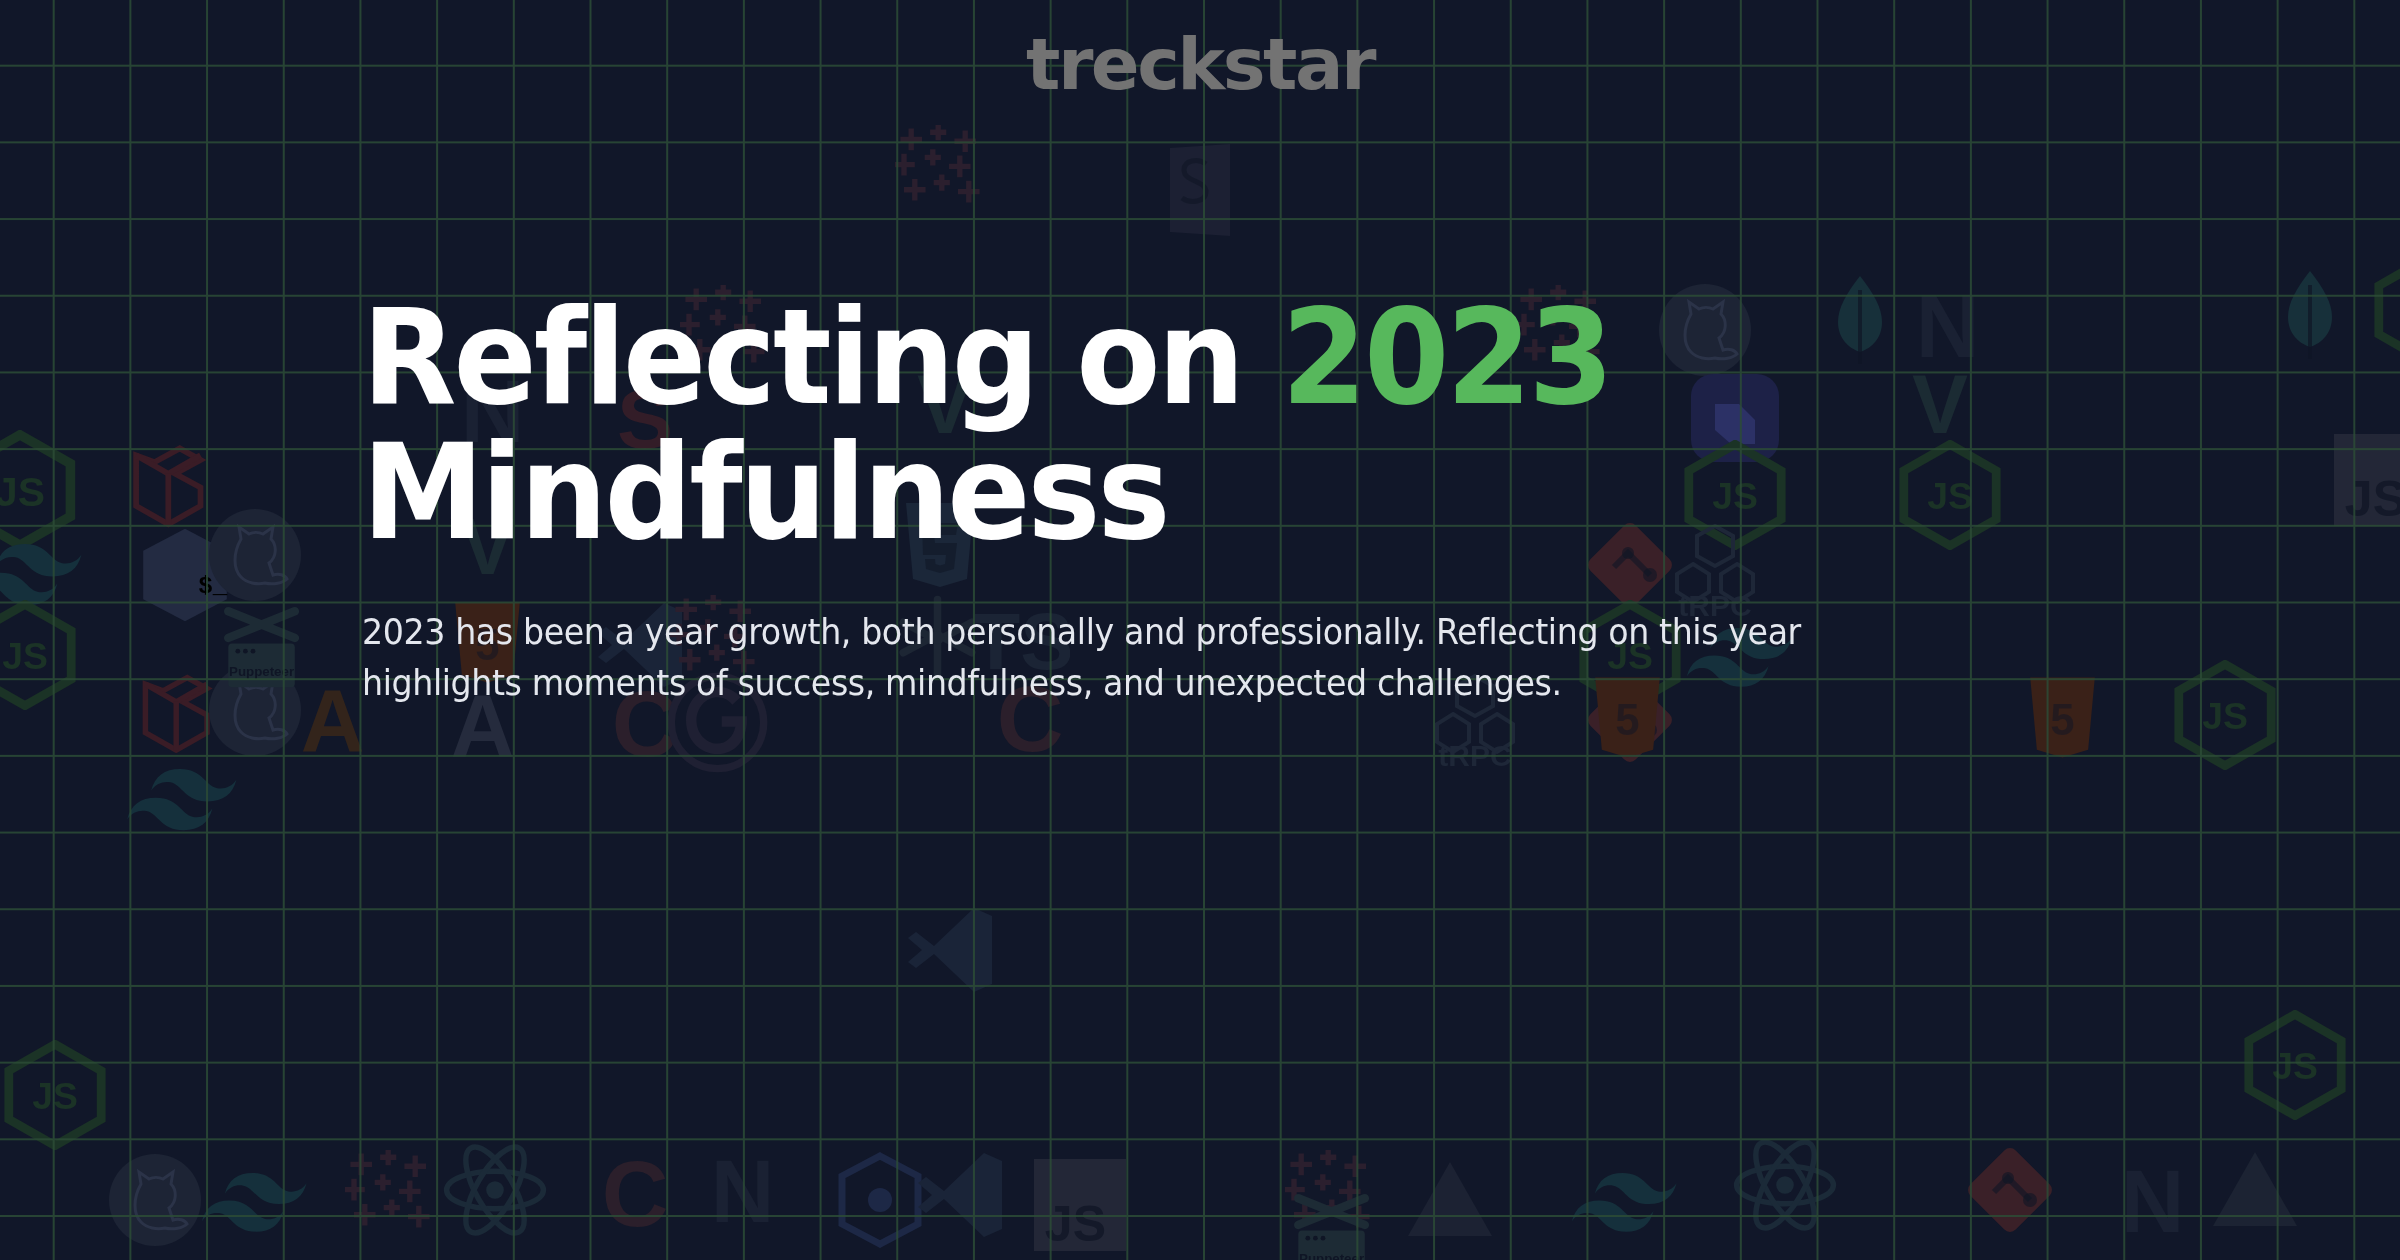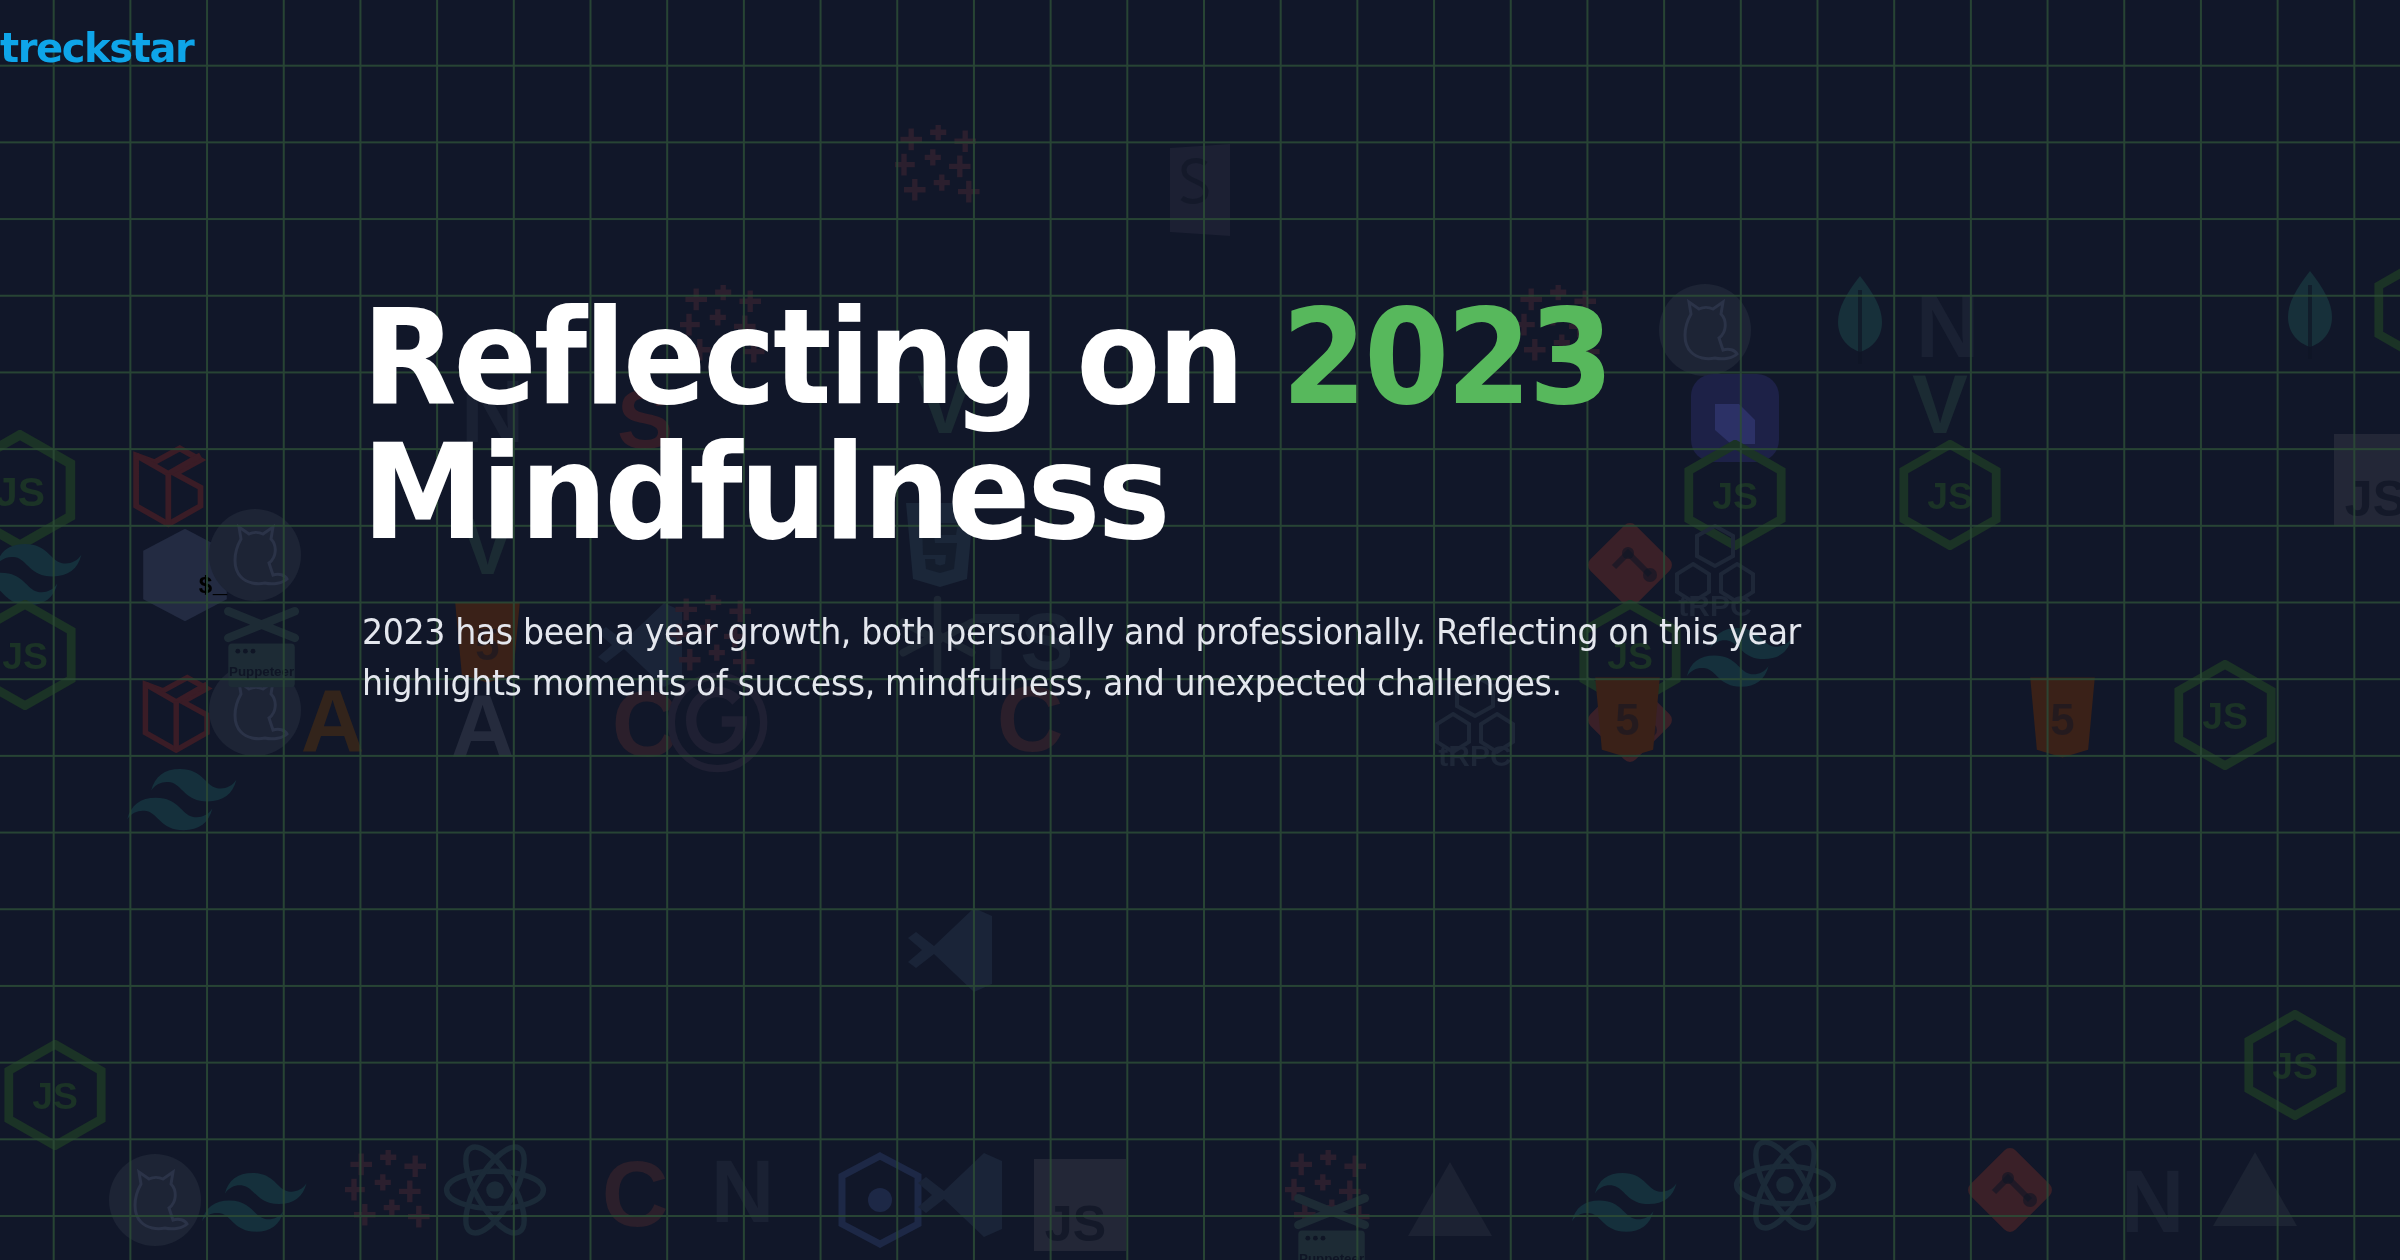--- a/index.html
+++ b/index.html
@@ -57,25 +57,26 @@
     position: absolute;
     inset: 0;
     z-index: 5;
   }
 
   .brand {
     position: absolute;
     top: 28px;
     left: 0;
     right: 0;
+    text-align: center;
     font-family: "DejaVu Sans", sans-serif;
-    font-size: 40px;
+    font-size: 72px;
     font-weight: 700;
     letter-spacing: -0.035em;
-    color: #0ea5e9;
+    color: #737373;
     line-height: 1;
   }
 
   .hero {
     position: absolute;
     left: 362px;
     top: 290px;
     width: 1560px;
   }
 

